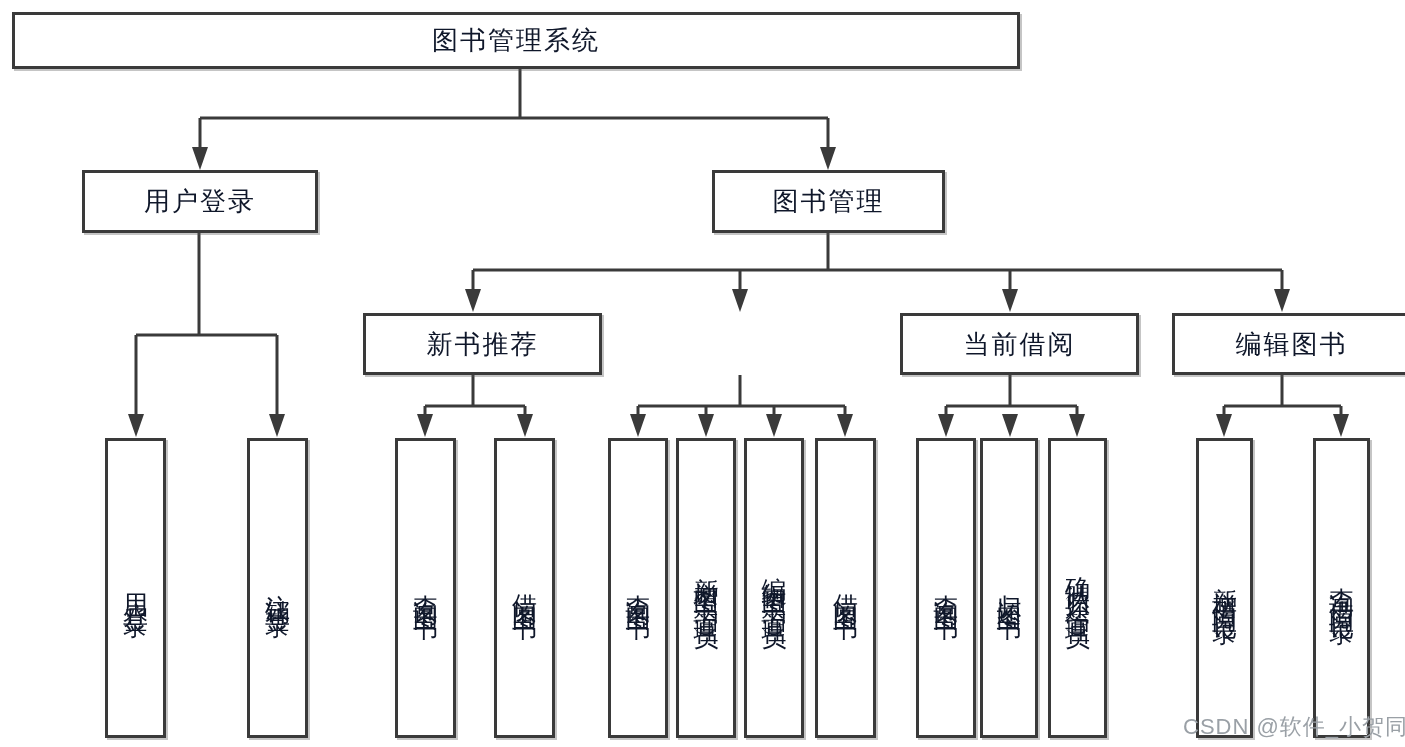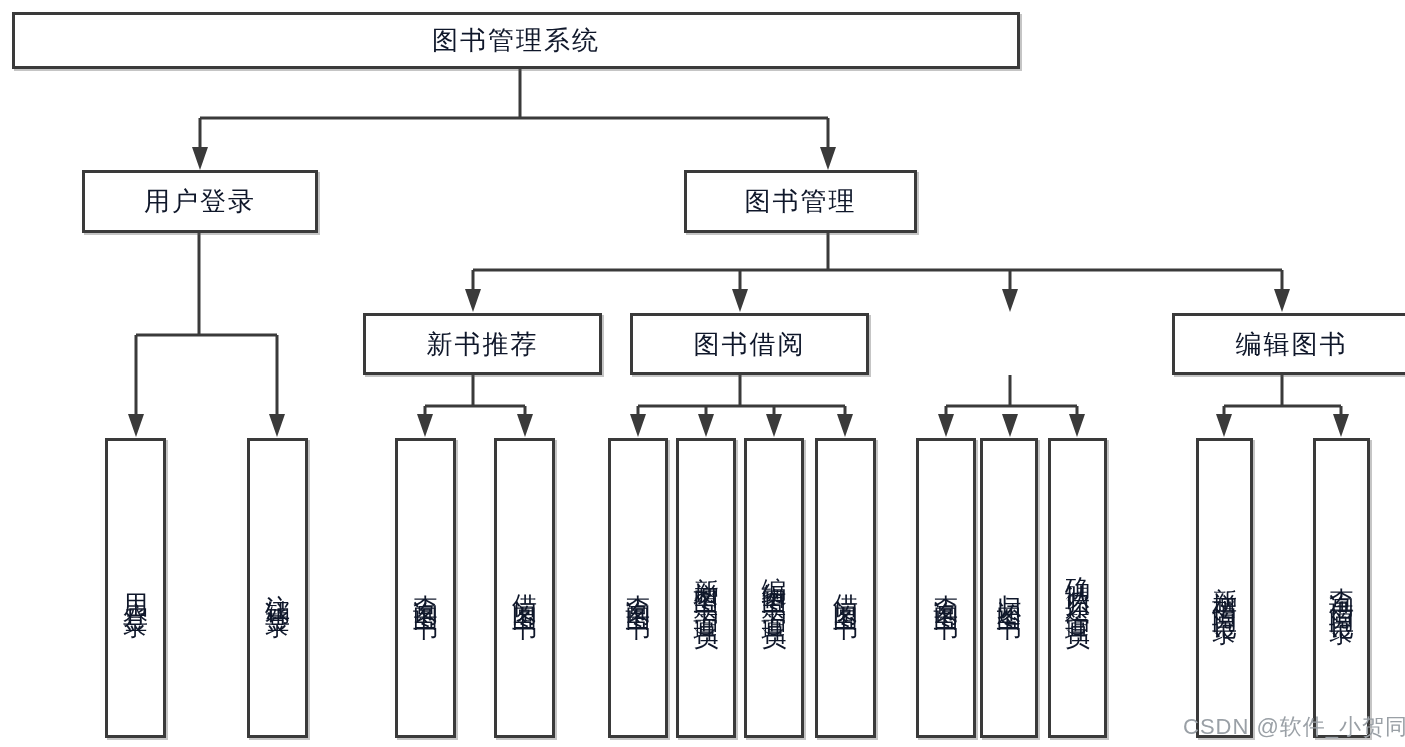--- a/index.html
+++ b/index.html
@@ -29,21 +29,21 @@
     writing-mode: vertical-rl;
     font-size: 25px;
     letter-spacing: 7px;
     line-height: 1;
     text-align: center;
   }
   
   .n-root   { left: 12px;  top: 12px;  width: 1008px; height: 57px; }
   
   .n-login  { left: 82px;  top: 170px; width: 236px; height: 63px; }
-  .n-mgmt   { left: 684px; top: 170px; width: 233px; height: 63px; }
+  .n-mgmt   { left: 712px; top: 170px; width: 233px; height: 63px; }
   
   .lvl3     { top: 313px; height: 62px; width: 239px; }
   .n-nbr    { left: 363px; }
   .n-bb     { left: 630px; }
   .n-cb     { left: 900px; }
   .n-br     { left: 1172px; }
   
   .leaf     { top: 438px; height: 300px; }
   .lf1  { left: 105px;  width: 61px; }
   .lf2  { left: 247px;  width: 61px; }
@@ -115,21 +115,21 @@
       <polygon points="1333,414 1349,414 1341,437"></polygon>
     </g>
   </svg>
 
   <div class="box h n-root">图书管理系统</div>
 
   <div class="box h n-login">用户登录</div>
   <div class="box h n-mgmt">图书管理</div>
 
   <div class="box h lvl3 n-nbr">新书推荐</div>
-  <div class="box h lvl3 n-bb">图书借阅</div>
+  <div class="box h lvl3 n-cb">当前借阅</div>
   <div class="box h lvl3 n-br">编辑图书</div>
 
   <div class="box v leaf lf1">用户登录</div>
   <div class="box v leaf lf2">注销登录</div>
 
   <div class="box v leaf lf3">查询图书</div>
   <div class="box v leaf lf4">借阅图书</div>
 
   <div class="box v leaf lf5">查询图书</div>
   <div class="box v leaf lf6">新增图书（管理员）</div>

